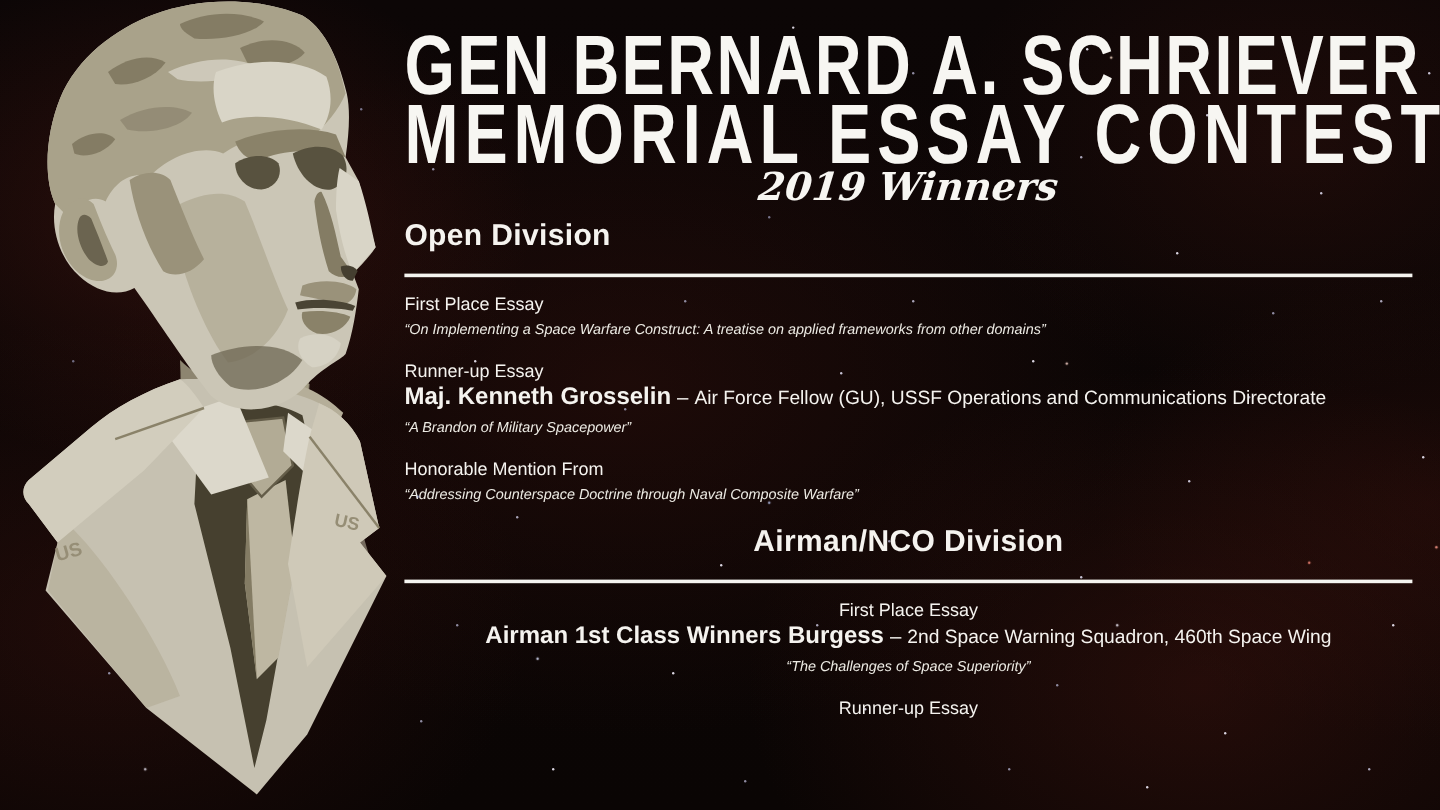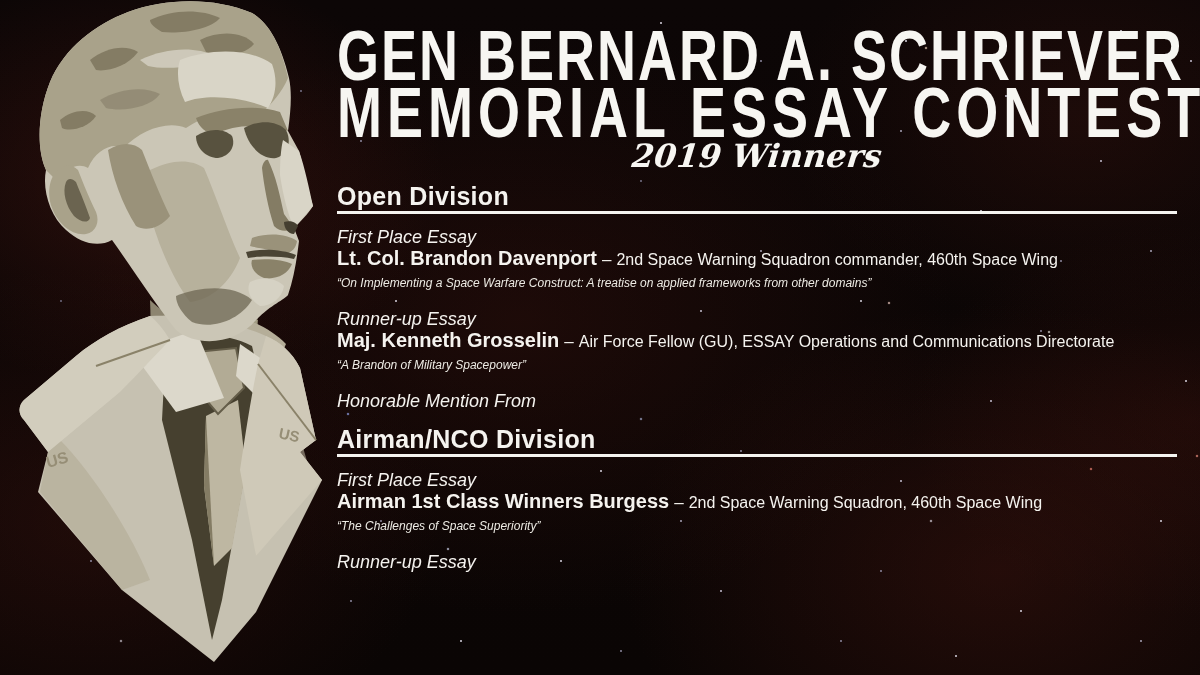--- a/index.html
+++ b/index.html
@@ -69,32 +69,32 @@
     text-align: center;
     font-family: "DejaVu Serif", serif;
     font-style: italic;
     font-weight: bold;
     font-size: 32px;
     line-height: 40px;
     transform: skewX(-6deg);
     color: #f7f6f2;
   }
   .division { margin-top: 8px; }
-  .division + .division { margin-top: 0; }
+  .division + .division { margin-top: 0; text-align: center; }
   .division-heading {
     font-size: 25px;
     font-weight: bold;
     line-height: 24px;
     letter-spacing: 0.3px;
-    padding-bottom: 3px;
+    padding-bottom: 20px;
     border-bottom: 3px solid #f5f4f0;
     margin-bottom: 14px;
   }
   .entry { margin-bottom: 17px; white-space: nowrap; }
-  .entry-label { font-size: 18px; line-height: 18px; font-style: italic; }
+  .entry-label { font-size: 15px; line-height: 18px; }
   .entry-nameline { line-height: 24px; }
   .entry-name { font-size: 20px; font-weight: bold; }
   .sep { font-size: 17px; margin: 0 5px; }
   .entry-affil { font-size: 16px; }
   .entry-quote { font-size: 12px; font-style: italic; line-height: 20px; margin-top: 1px; color: #edebe4; }
 </style>
 </head>
 <body>
 
 <div class="page">
@@ -169,36 +169,34 @@
       <div class="t-line"><span class="t1">GEN BERNARD A. SCHRIEVER</span></div>
       <div class="t-line"><span class="t2">MEMORIAL ESSAY CONTEST</span></div>
     </div>
     <div class="subtitle">2019 Winners</div>
 
     <div class="division">
       <div class="division-heading">Open Division</div>
 
       <div class="entry">
         <div class="entry-label">First Place Essay</div>
-        <div class="entry-nameline">
-          <span class="entry-name">Lt. Col. Brandon Davenport</span><span class="sep">–</span><span class="entry-affil">2nd Space Warning Squadron commander, 460th Space Wing</span>
-        </div>
         <div class="entry-quote">“On Implementing a Space Warfare Construct: A treatise on applied frameworks from other domains”</div>
       </div>
 
       <div class="entry">
         <div class="entry-label">Runner-up Essay</div>
         <div class="entry-nameline">
-          <span class="entry-name">Maj. Kenneth Grosselin</span><span class="sep">–</span><span class="entry-affil">Air Force Fellow (GU), ESSAY Operations and Communications Directorate</span>
+          <span class="entry-name">Maj. Kenneth Grosselin</span><span class="sep">–</span><span class="entry-affil">Air Force Fellow (GU), USSF Operations and Communications Directorate</span>
         </div>
         <div class="entry-quote">“A Brandon of Military Spacepower”</div>
       </div>
 
       <div class="entry">
         <div class="entry-label">Honorable Mention From</div>
+        <div class="entry-quote">“Addressing Counterspace Doctrine through Naval Composite Warfare”</div>
       </div>
     </div>
 
     <div class="division">
       <div class="division-heading">Airman/NCO Division</div>
 
       <div class="entry">
         <div class="entry-label">First Place Essay</div>
         <div class="entry-nameline">
           <span class="entry-name">Airman 1st Class Winners Burgess</span><span class="sep">–</span><span class="entry-affil">2nd Space Warning Squadron, 460th Space Wing</span>

